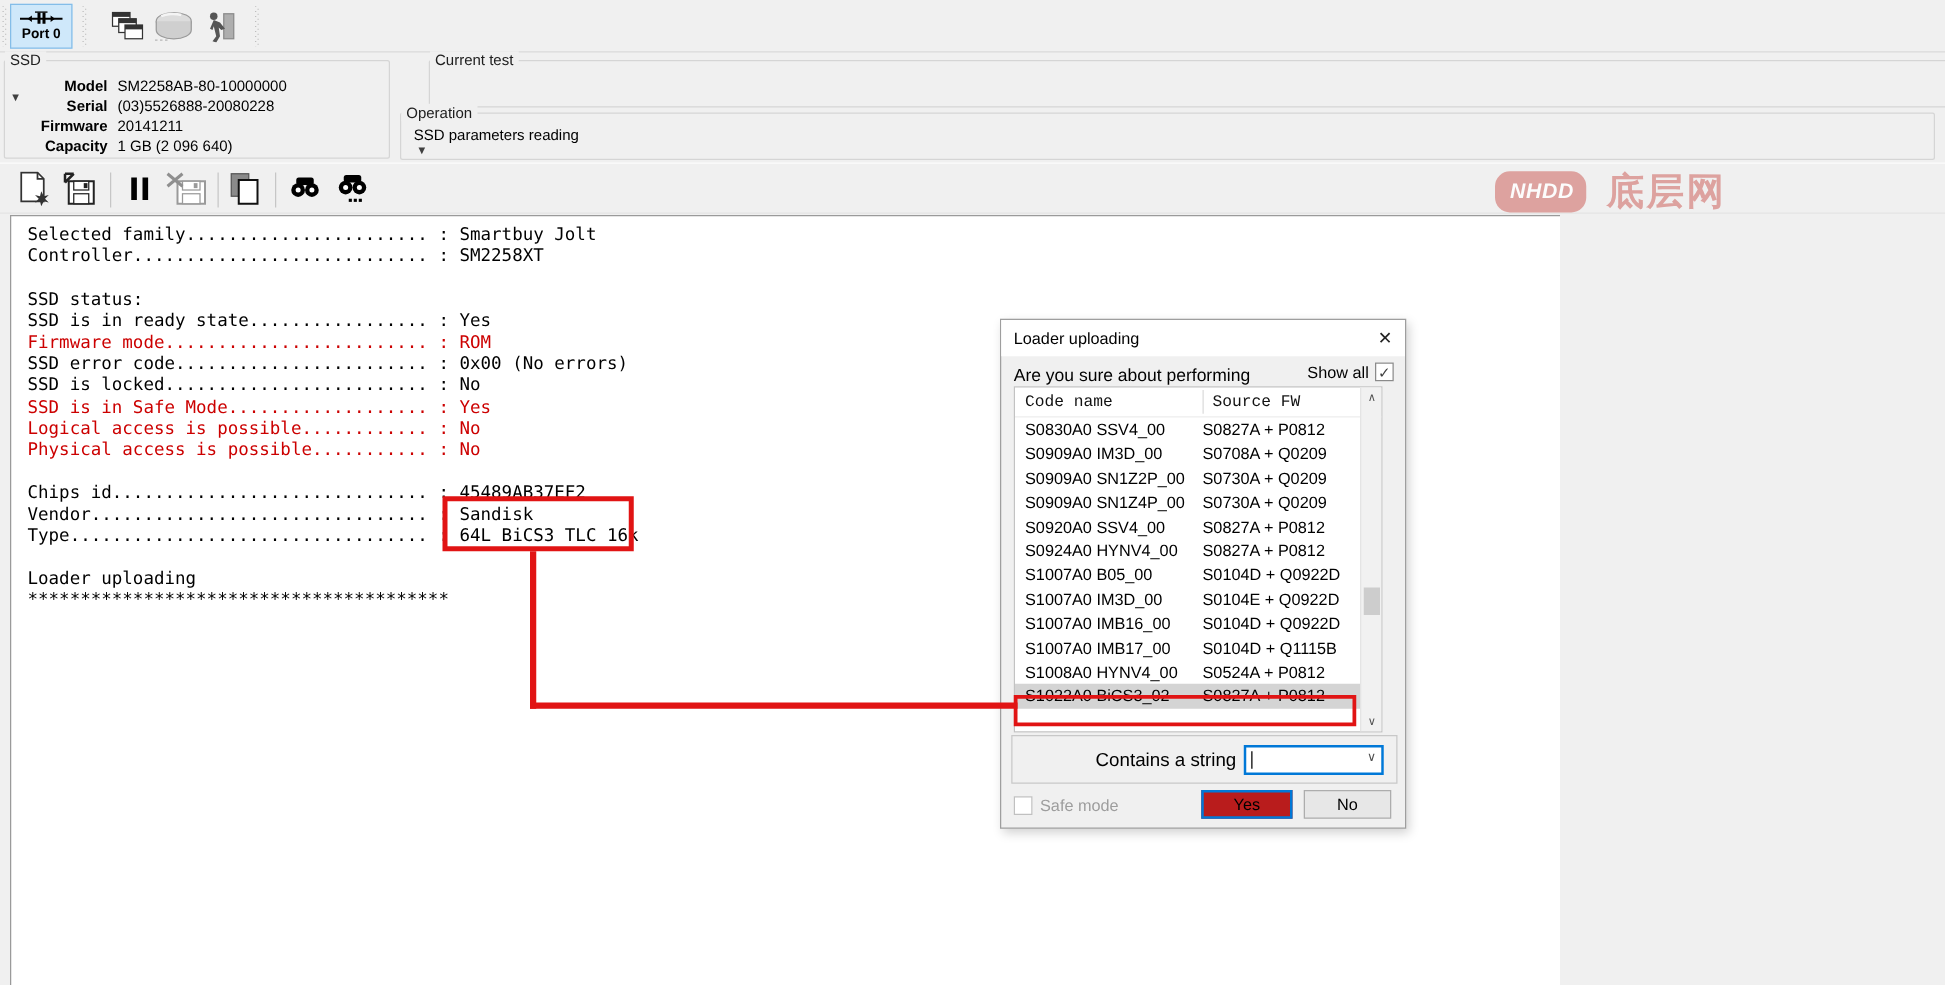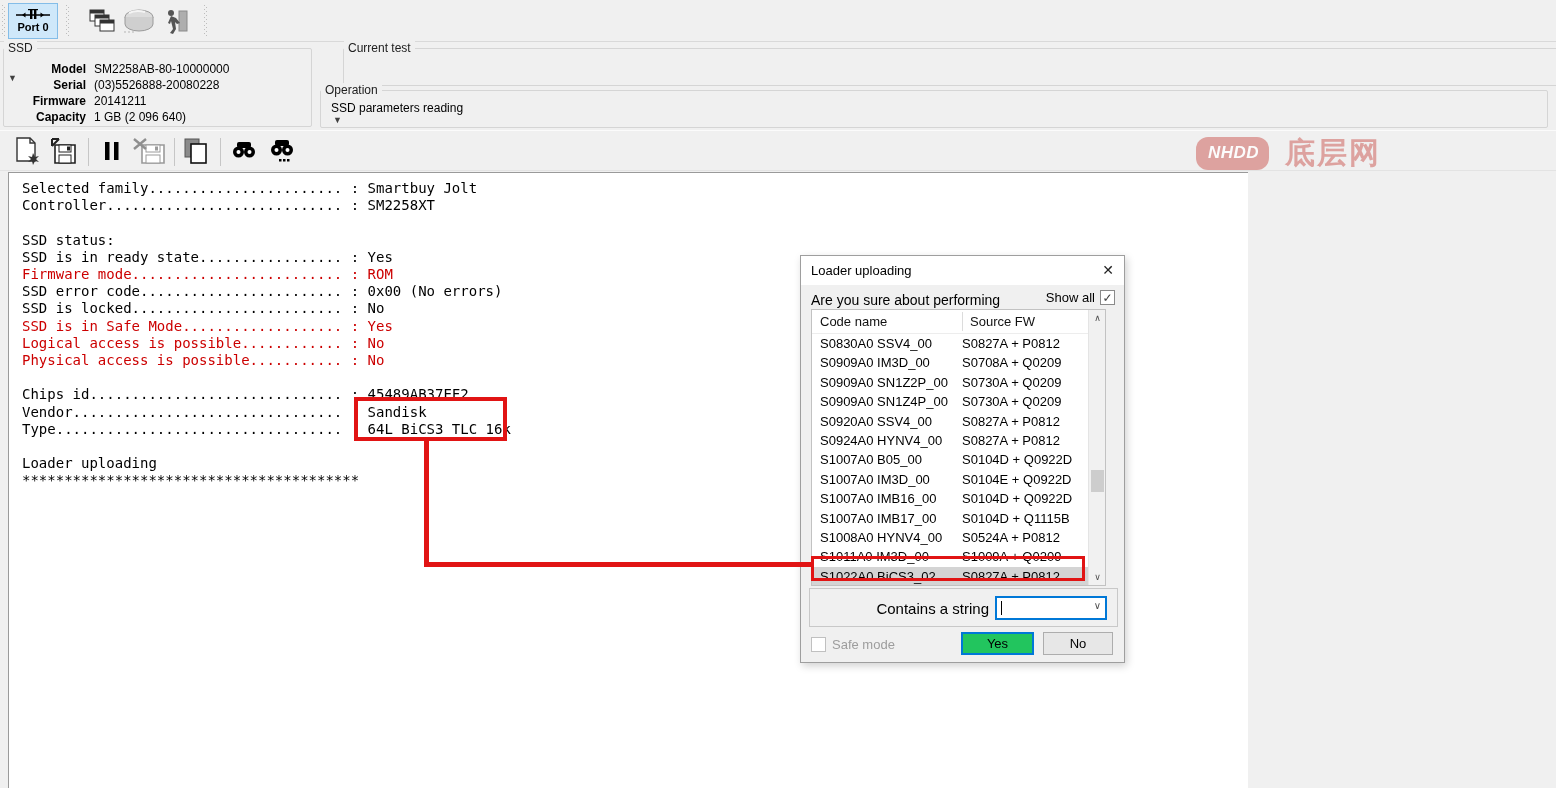--- a/index.html
+++ b/index.html
@@ -44,21 +44,21 @@
   .dlg-title .t { padding-left:10px; font-size:13px; }
   .dlg-close { position:absolute; right:0; top:0; width:32px; height:28px; display:flex; align-items:center; justify-content:center;
                font-size:14px; color:#222; cursor:pointer; }
   .dlg-prompt { position:absolute; left:10px; top:36px; font-size:14px; }
   .showall { position:absolute; right:9px; top:34px; display:flex; align-items:center; gap:5px; cursor:pointer; }
   .cbx { width:15px; height:15px; background:#fff; border:1px solid #8a8a8a; display:flex; align-items:center; justify-content:center;
          font-size:12px; color:#3f3f3f; }
   .cbx.disabled { border-color:#c0c0c0; }
 
   .listbox { position:absolute; left:10px; top:53px; width:295px; height:277px; background:#fff; border:1px solid #c2c2c2; }
-  .lhead { position:relative; height:24px; border-bottom:1px solid #ededed; font-size:13px; color:#111; }
+  .lhead { position:relative; height:24px; border-bottom:1px solid #ededed; font-size:13px; color:#111;font-family:Liberation Mono, monospace; }
   .lhead .h1 { position:absolute; left:8px; top:4px; }
   .lhead .h2 { position:absolute; left:158px; top:4px; }
   .lhead .hdiv { position:absolute; left:150px; top:2px; width:1px; height:19px; background:#dcdcdc; }
   .lrows { position:absolute; left:0; top:24px; right:17px; bottom:0; overflow:hidden; }
   .lrow { display:flex; height:19.4px; line-height:19.4px; font-size:13px; cursor:default; }
   .lrow .c1 { width:150px; padding-left:8px; }
   .lrow .c2 { flex:1; }
   .lrow.selected { background:#d4d4d4; }
 
   .vscroll { position:absolute; right:0; top:0; width:17px; bottom:0; background:#f1f1f1; border-left:1px solid #e4e4e4; }
@@ -68,21 +68,21 @@
 
   .contains-panel { position:absolute; left:8px; top:332px; width:309px; height:39px; border:1px solid #c8c8c8; background:#f0f0f0; }
   .contains-label { position:absolute; right:128px; top:11px; font-size:15px; }
   .combo { position:absolute; left:185px; top:7px; width:112px; height:24px; background:#fff; border:2px solid #0078d7; cursor:text; }
   .combo .caret { position:absolute; left:4px; top:3px; width:1px; height:14px; background:#000; }
   .combo .chev { position:absolute; right:4px; top:2px; font-size:10px; color:#505050; cursor:pointer; }
 
   .safe-mode { position:absolute; left:10px; top:381px; display:flex; align-items:center; gap:6px; color:#9d9d9d; cursor:default; }
   .btn { position:absolute; top:376px; height:23px; background:#e7e7e7; border:1px solid #adadad; display:flex;
          align-items:center; justify-content:center; font-size:13px; cursor:pointer; }
-  .btn.default { border:2px solid #0078d7; background:#22c55e; }
+  .btn.default { border:2px solid #0078d7; background:#b91c1c; }
   .btn-yes { left:160px; width:73px; }
   .btn-no  { left:242px; width:70px; }
 
   
   .anno { position:absolute; z-index:30; pointer-events:none; }
   .anno-rect1 { left:354px; top:397px; width:153px; height:44px; border:4px solid #e11414; }
   .anno-vline { left:424px; top:441px; width:5px; height:126px; background:#e11414; }
   .anno-hline { left:424px; top:562px; width:390px; height:5px; background:#e11414; }
   .anno-rect2 { left:811px; top:556px; width:274px; height:25px; border:3px solid #e11414; }
 
@@ -372,24 +372,20 @@
         <div class="lrow">
           <span class="c1">S1007A0 IMB17_00</span>
           <span class="c2">S0104D + Q1115B</span>
         </div>
 
         <div class="lrow">
           <span class="c1">S1008A0 HYNV4_00</span>
           <span class="c2">S0524A + P0812</span>
         </div>
 
-        <div class="lrow">
-          <span class="c1">S1011A0 IM3D_00</span>
-          <span class="c2">S1009A + Q0209</span>
-        </div>
 
         <div class="lrow selected">
           <span class="c1">S1022A0 BiCS3_02</span>
           <span class="c2">S0827A + P0812</span>
         </div>
       </div>
     <div class="vscroll">
       <div class="varrow" style="top:0">∧</div>
       <div class="vthumb"></div>
       <div class="varrow" style="bottom:0">∨</div>

